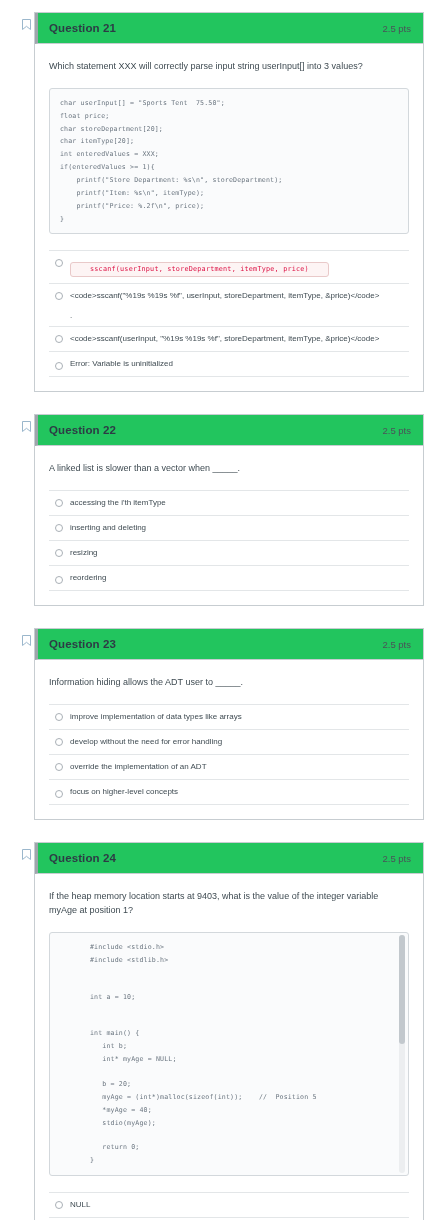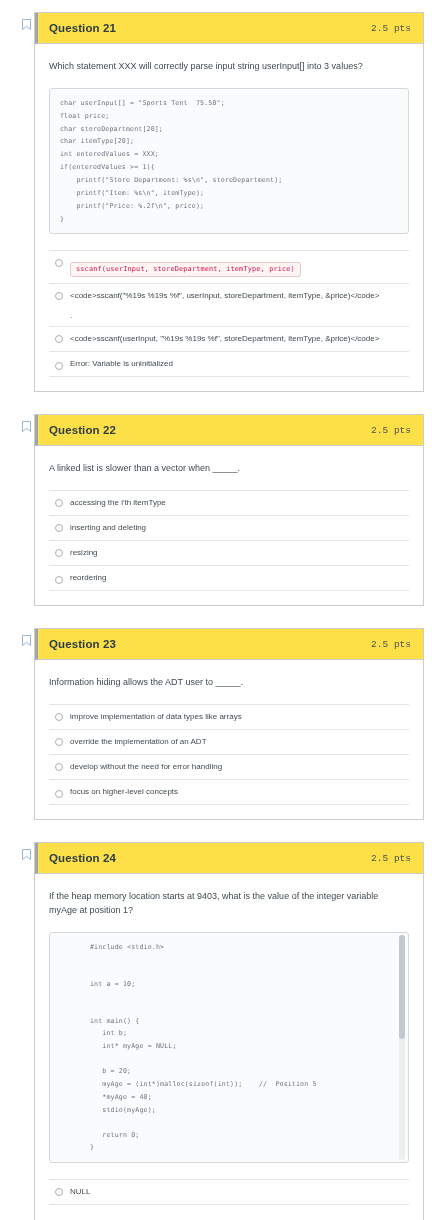--- a/index.html
+++ b/index.html
@@ -38,39 +38,38 @@
     height: 11px;
   }
 
   .question-card {
     flex: 1 1 auto;
     border: 1px solid #c7cdd1;
     background: #ffffff;
   }
 
   .q-header {
-    background: #fde047;
+    background: #22c55e;
     border-bottom: 1px solid #c7cdd1;
     border-left: 3px solid #9ea5ab;
     padding: 9px 12px 9px 11px;
     display: flex;
     align-items: center;
     justify-content: space-between;
     min-height: 30px;
   }
   .q-title {
     font-size: 11.5px;
     font-weight: bold;
     color: #2d3b45;
     letter-spacing: 0.1px;
   }
   .q-points {
     font-size: 9.5px;
     color: #4a5258;
-    font-family: Liberation Mono, monospace;
   }
 
   .q-body {
     padding: 16px 11px 4px 11px;
   }
 
   .q-text {
     font-size: 9px;
     color: #3f4b52;
     line-height: 1.55;
@@ -147,21 +146,21 @@
   }
 
   .answer-code {
     display: inline-block;
     font-family: "DejaVu Sans Mono", monospace;
     font-size: 6.8px;
     color: #d14;
     background: #fdf4f4;
     border: 1px solid #e9c9c9;
     border-radius: 3px;
-    padding: 2px 5px;
+    padding: 2px 19px;
     letter-spacing: 0.2px;
     line-height: 1.3;
   }
   .answer-subline {
     font-size: 8px;
     color: #3f4b52;
     margin-top: 9px;
   }
 </style>
 </head>
@@ -279,27 +278,27 @@
           <div class="answers">
             <div class="answer-row">
               <span class="radio"></span>
               <div>
                 <div class="answer-text">improve implementation of data types like arrays</div>
               </div>
             </div>
             <div class="answer-row">
               <span class="radio"></span>
               <div>
+                <div class="answer-text">develop without the need for error handling</div>
+              </div>
+            </div>
+            <div class="answer-row">
+              <span class="radio"></span>
+              <div>
                 <div class="answer-text">override the implementation of an ADT</div>
-              </div>
-            </div>
-            <div class="answer-row">
-              <span class="radio"></span>
-              <div>
-                <div class="answer-text">develop without the need for error handling</div>
               </div>
             </div>
             <div class="answer-row">
               <span class="radio"></span>
               <div>
                 <div class="answer-text">focus on higher-level concepts</div>
               </div>
             </div>
           </div>
         </div>
@@ -313,20 +312,21 @@
       </div>
       <div class="question-card">
         <div class="q-header">
           <div class="q-title">Question 24</div>
           <div class="q-points">2.5 pts</div>
         </div>
         <div class="q-body">
           <p class="q-text">If the heap memory location starts at 9403, what is the value of the integer variable myAge at position 1?</p>
           <div class="code-block scrollable">
             <div class="code-line">#include &lt;stdio.h&gt;</div>
+            <div class="code-line">#include &lt;stdlib.h&gt;</div>
             <div class="code-line blank">&nbsp;</div>
             <div class="code-line blank">&nbsp;</div>
             <div class="code-line">int a = 10;</div>
             <div class="code-line blank">&nbsp;</div>
             <div class="code-line blank">&nbsp;</div>
             <div class="code-line">int main() {</div>
             <div class="code-line">   int b;</div>
             <div class="code-line">   int* myAge = NULL;</div>
             <div class="code-line blank">&nbsp;</div>
             <div class="code-line">   b = 20;</div>

